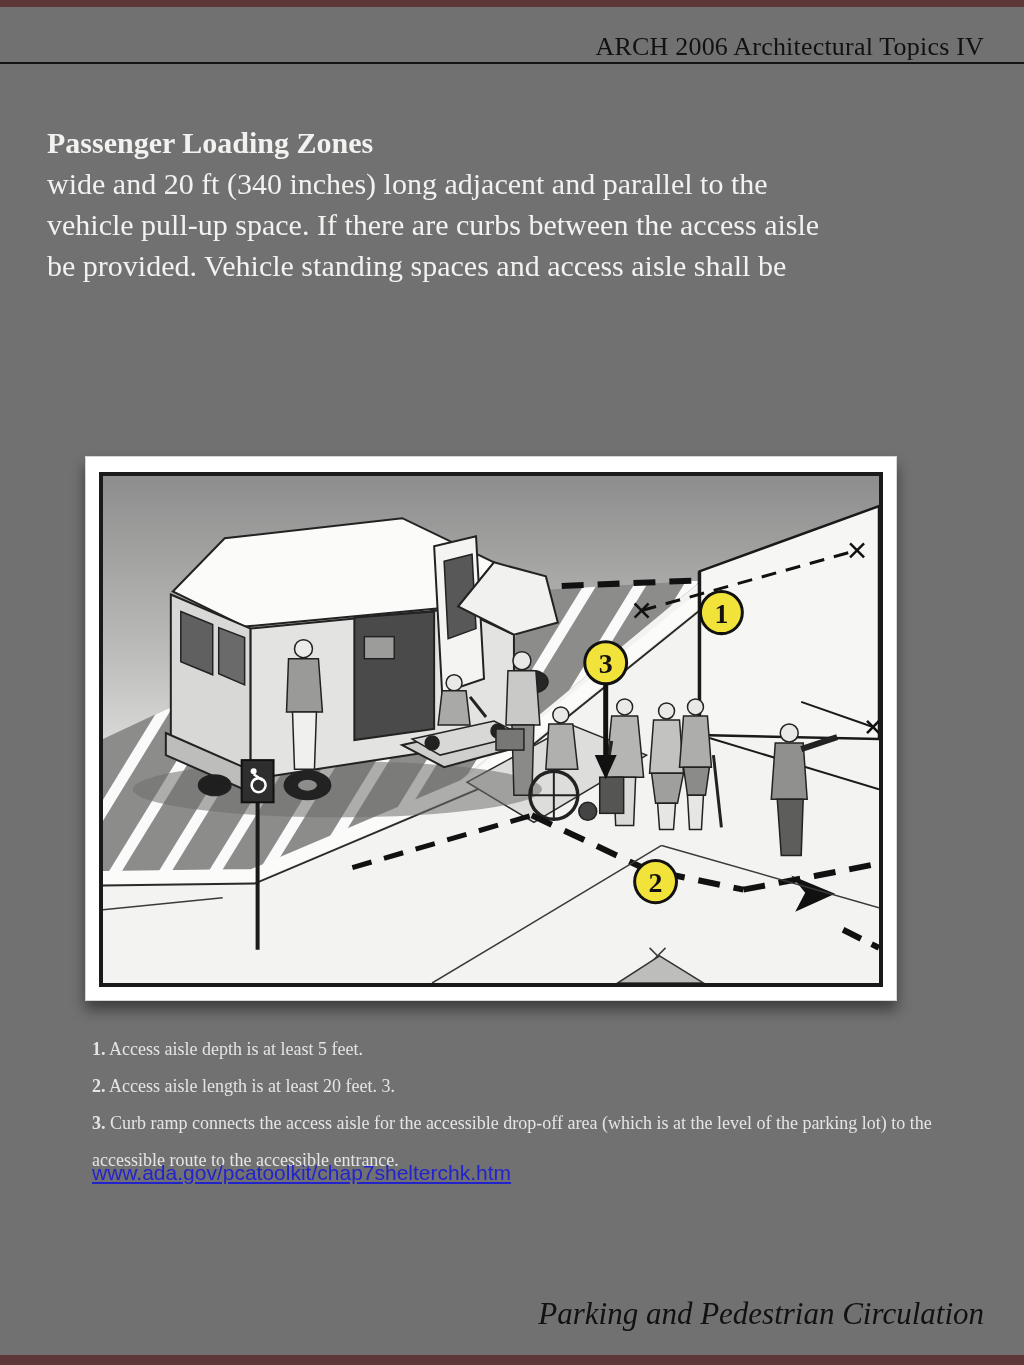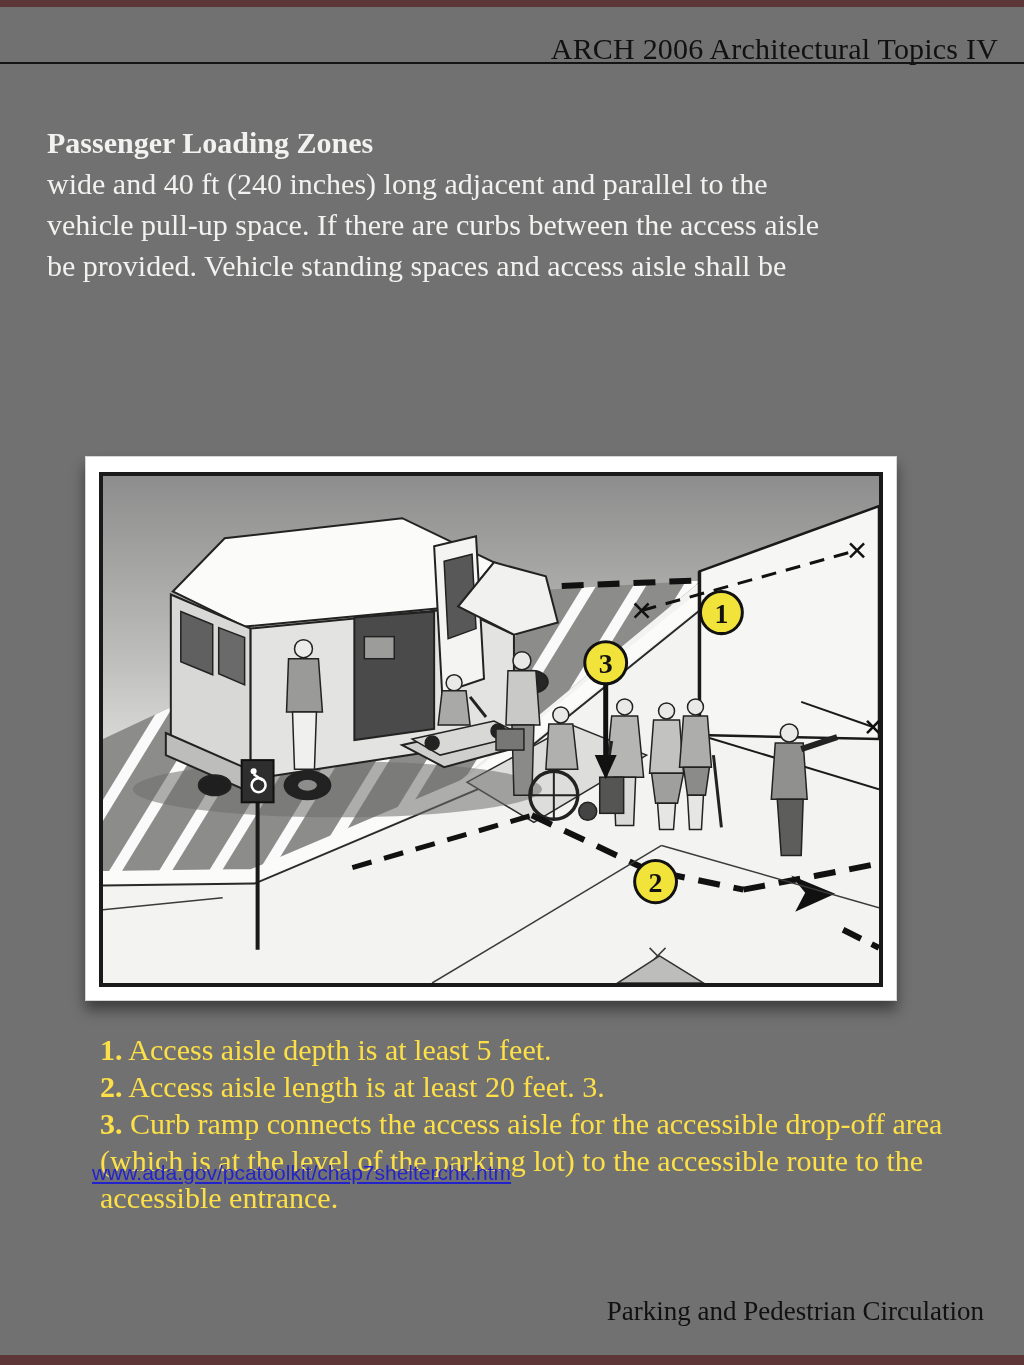--- a/index.html
+++ b/index.html
@@ -8,22 +8,22 @@
     background:#717171;
     position:relative;
     overflow:hidden;
     font-family:"Liberation Serif","DejaVu Serif",serif;
   }
   .edge-bar{position:absolute;left:0;width:1024px;background:#5d3737;}
   .edge-bar.top{top:0;height:7px;}
   .edge-bar.bottom{bottom:0;height:10px;}
 
   .header-title{
-    position:absolute;top:32px;right:26px;
-    font-size:30px;color:#111;letter-spacing:.2px;
+    position:absolute;top:32px;right:40px;
+    font-size:26px;color:#111;letter-spacing:.2px;
     white-space:nowrap;
   }
   .header-rule{
     position:absolute;top:62px;left:0;width:1024px;height:2px;background:#141414;
   }
 
   .body-block{
     position:absolute;left:47px;top:122px;width:945px;
     color:#f2f2f0;font-size:30px;line-height:41px;
   }
@@ -39,48 +39,48 @@
   }
   .figure-inner{
     width:100%;height:100%;
     border:4px solid #1a1a1a;
     box-sizing:border-box;
     background:#f2f2f0;
   }
   .figure-inner svg{display:block;width:100%;height:100%;}
 
   .notes-block{
-    position:absolute;left:100px;top:1031px;width:855px;
-    color:#fde047;font-size:30px;line-height:37px;
+    position:absolute;left:92px;top:1031px;width:855px;
+    color:#e5e5e5;font-size:18px;line-height:37px;
   }
   .note-number{font-weight:bold;}
 
   .ada-link{
     position:absolute;left:92px;top:1161px;
     font-family:"Liberation Sans","DejaVu Sans",sans-serif;
     font-size:21px;color:#2323cc;text-decoration:underline;
     cursor:pointer;white-space:nowrap;
   }
 
   .footer-title{
     position:absolute;top:1296px;right:40px;
-    font-size:27px;color:#111;white-space:nowrap;
+    font-size:31px;color:#111;white-space:nowrap;font-style:italic;
   }
 </style>
 </head>
 <body>
 
 <div class="edge-bar top"></div>
 
 <div class="header-title">ARCH 2006 Architectural Topics IV</div>
 <div class="header-rule"></div>
 
 <div class="body-block">
   <div class="body-heading">Passenger Loading Zones</div>
-  <div>wide and 40 ft (240 inches) long adjacent and parallel to the</div>
+  <div>wide and 20 ft (340 inches) long adjacent and parallel to the</div>
   <div>vehicle pull-up space. If there are curbs between the access aisle</div>
   <div>be provided. Vehicle standing spaces and access aisle shall be</div>
 </div>
 
 <div class="figure-frame">
   <div class="figure-inner">
     <svg viewBox="0 0 778 505" preserveAspectRatio="none">
       <defs>
         <linearGradient id="bgGrad" x1="0" y1="0" x2="0" y2="1">
           <stop offset="0" stop-color="#8d8d8d"></stop>

